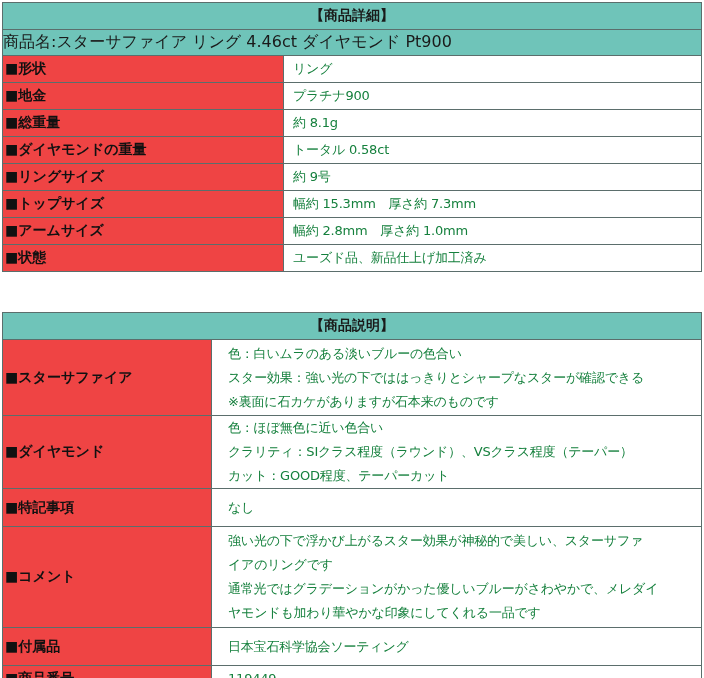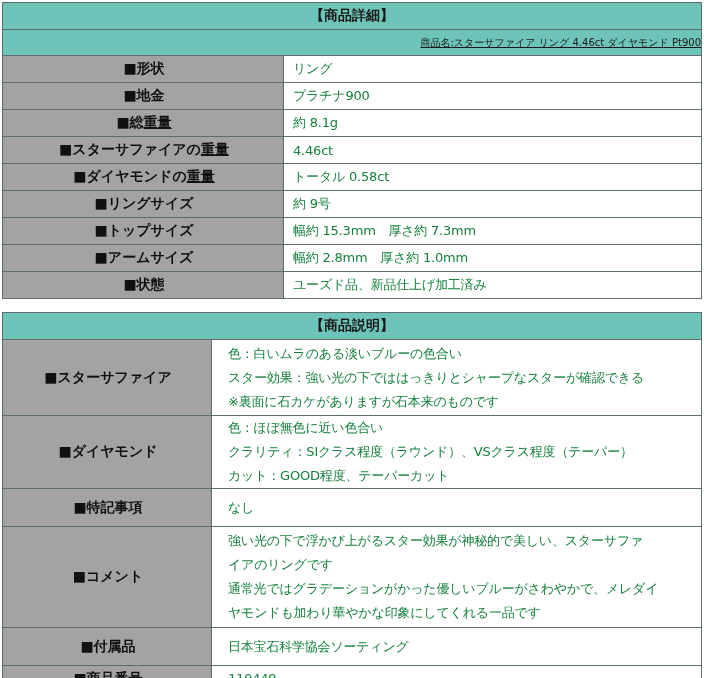--- a/index.html
+++ b/index.html
@@ -1,29 +1,29 @@
 <!DOCTYPE html>
 <html><head>
 <meta charset="utf-8">
 <style>
   html, body { margin:0; padding:0; background:#ffffff; }
   body { width:704px; height:678px; position:relative; font-family:"DejaVu Sans", sans-serif; color:#222; overflow:hidden; }
   table { border-collapse:collapse; position:absolute; left:2px; width:700px; table-layout:fixed; }
   td { border:1px solid #5b6e6c; padding:0 0 0 4px; font-size:13px; vertical-align:middle; }
   .hdr td { background:#6fc4b9; text-align:center; font-weight:bold; color:#1a1a1a; height:26px; font-size:14px; padding:0; }
-  .ttl td { background:#6fc4b9; text-align:right; color:#1a1a1a; height:25px; font-size:10px; padding:0;text-decoration:underline; }
-  td.lab { background:#a3a3a3; font-weight:bold; color:#111; font-size:14px; padding-left:2px;text-align:center; }
+  .ttl td { background:#6fc4b9; text-align:left; color:#1a1a1a; height:25px; font-size:16px; padding:0; }
+  td.lab { background:#ef4444; font-weight:bold; color:#111; font-size:14px; padding-left:2px; }
   td.val { background:#ffffff; color:#15803d; padding-left:9px; letter-spacing:-0.2px; }
   #t1 { top:2px; }
   #t1 .row td { height:26px; }
   #t1 col.c1 { width:281px; }
   #t2 { top:312px; }
   #t2 col.c1 { width:209px; }
   #t2 td.val { line-height:24px; padding-left:16px; }
-  .u { text-decoration:underline; }
+  .u { }
   .red { color:#f06a6a; }
   .line { display:block; }
   .tight td.val { padding-left:2px; line-height:25px; }
 </style>
 </head>
 <body>
 
 <table id="t1">
   <colgroup>
       <col class="c1">
@@ -41,24 +41,20 @@
     <td class="lab"><span>■</span><span>形状</span></td>
     <td class="val">リング</td>
   </tr>
   <tr class="row">
     <td class="lab"><span>■</span><span>地金</span></td>
     <td class="val">プラチナ900</td>
   </tr>
   <tr class="row">
     <td class="lab"><span>■</span><span>総</span><span class="u">重量</span></td>
     <td class="val">約 8.1g</td>
-  </tr>
-  <tr class="row">
-    <td class="lab"><span>■</span><span>スターサファイアの</span><span class="u">重量</span></td>
-    <td class="val">4.46ct</td>
   </tr>
   <tr class="row">
     <td class="lab"><span>■</span><span>ダイヤモンドの</span><span class="u">重量</span></td>
     <td class="val">トータル 0.58ct</td>
   </tr>
   <tr class="row">
     <td class="lab"><span>■</span><span>リングサイズ</span></td>
     <td class="val">約 9号</td>
   </tr>
   <tr class="row">

